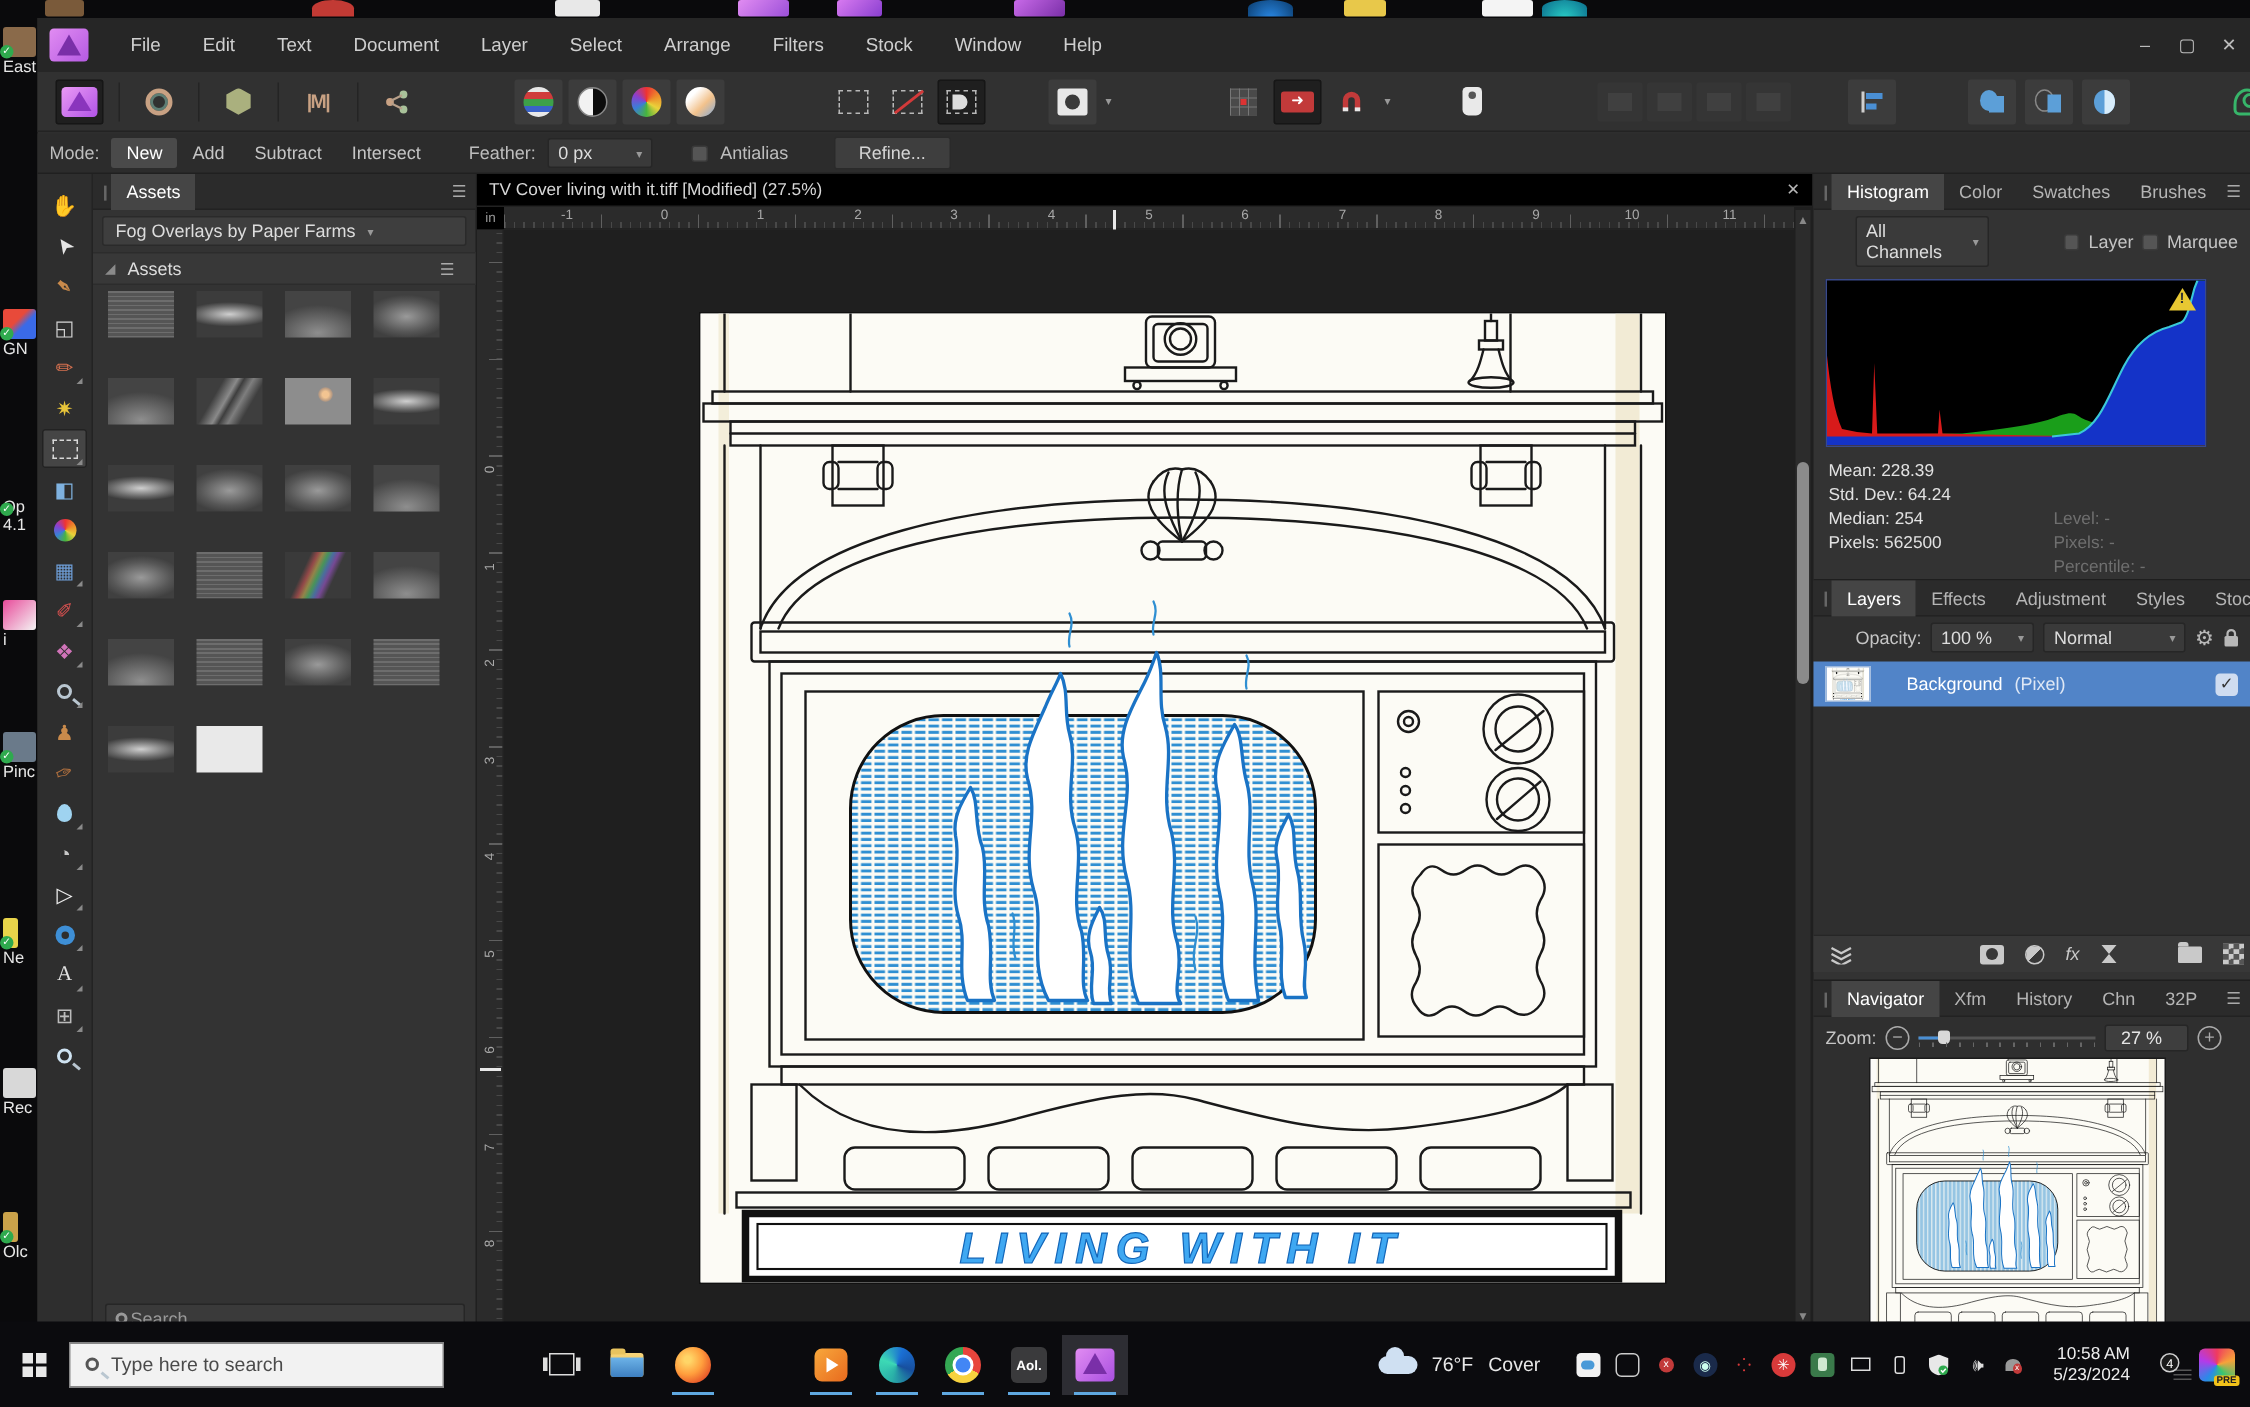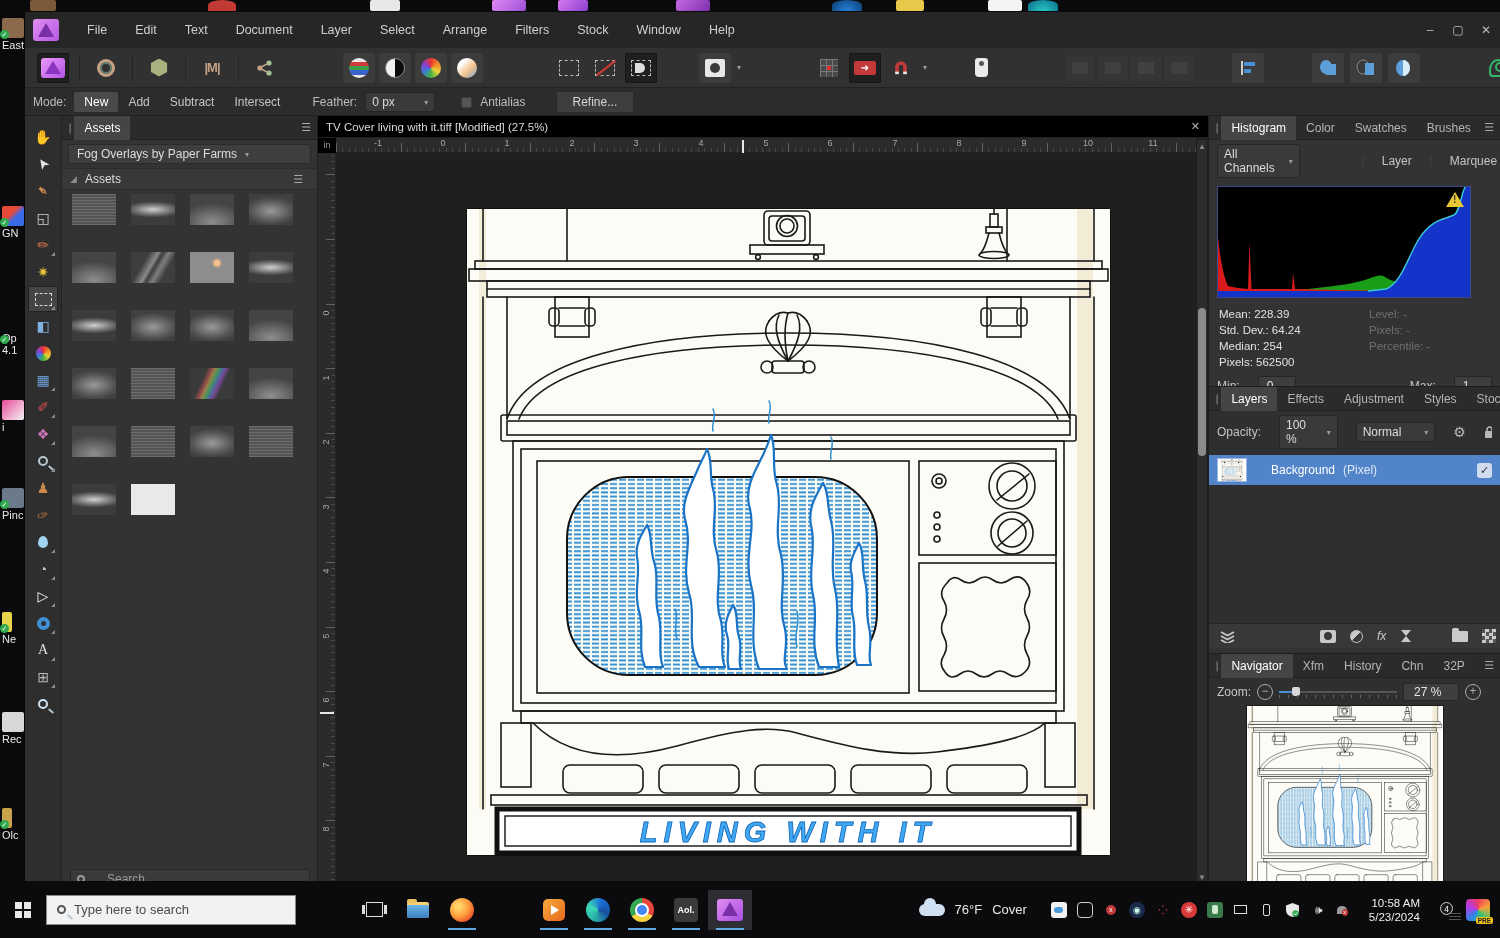--- a/index.html
+++ b/index.html
@@ -113,21 +113,21 @@
   .fog3 { background:#444 radial-gradient(ellipse 100% 80% at 50% 90%, #8e8e8e 0%, transparent 75%); }
   .fog4 { background:#3e3e3e linear-gradient(120deg, transparent 30%, rgba(200,200,200,.55) 45%, transparent 52%, rgba(190,190,190,.5) 62%, transparent 75%); }
   .fog-sun { background:#8d8d8d; position:relative; }
   .fog-sun::after { content:""; position:absolute; left:22px; top:6px; width:10px; height:10px; border-radius:50%;
     background:radial-gradient(circle,#f2c491 0 30%, rgba(230,170,120,.5) 60%, transparent 75%); }
   .fog-grain { background:#555 repeating-linear-gradient(0deg,rgba(255,255,255,.14) 0 1px, transparent 1px 3px); }
   .fog-rain { background:#3a3a3a linear-gradient(115deg, transparent 30%, rgba(255,90,90,.45) 38%, rgba(255,220,90,.45) 44%,
     rgba(90,255,130,.45) 50%, rgba(90,160,255,.5) 56%, rgba(190,90,255,.45) 62%, transparent 70%); }
   .fog-wh { background:#e9e9e9; }
   #asset-search { position:absolute; left:8px; bottom:9px; width:240px; height:20px; background:#3a3a3a;
-    border:1px solid #262626; border-radius:2px; color:#999; font-size:12px; display:flex; align-items:center; gap:22px; padding:0 6px; }
+    border:1px solid #262626; border-radius:2px; color:#999; font-size:12px; display:flex; align-items:center; gap:2px; padding:0 6px; }
 
   
   #canvas-wrap { position:absolute; left:293px; top:104px; width:890px; bottom:0; background:#1f1f1f; }
   #doc-tabbar { height:22px; background:#000000; border-bottom:1px solid #222; display:flex; align-items:center;
     color:#d8d8d8; font-size:11.5px; padding:0 8px; }
   #doc-close { margin-left:auto; color:#b5b5b5; font-size:11px; }
   #ruler-corner { position:absolute; left:0; top:22px; width:18px; height:15px; color:#999; font-size:9px;
     text-align:center; line-height:15px; background:#000000; }
   #hruler { position:absolute; left:18px; top:22px; right:12px; height:15px; background:#2b2b2b; border-bottom:1px solid #222;
     background-image:
@@ -143,24 +143,24 @@
   .vnum { position:absolute; left:1px; color:#a8a8a8; font-size:9px; transform:rotate(-90deg); transform-origin:center; width:14px; text-align:center; }
   #art { position:absolute; left:149px; top:93px; width:643px; height:646px; background:#fcfbf5; box-shadow:0 0 0 1px #111; }
   #vscroll { position:absolute; right:1px; top:24px; width:10px; bottom:14px; background:#2c2c2c; }
   #vscroll .thumbv { position:absolute; left:1px; width:8px; top:168px; height:148px; background:#8b8b8b; border-radius:5px; }
   .scr-arrow { position:absolute; color:#888; font-size:8px; width:10px; text-align:center; }
   #hscroll { position:absolute; left:2px; bottom:2px; right:14px; height:10px; background:#2c2c2c; }
   #hscroll .thumbh { position:absolute; top:1px; height:8px; left:300px; width:262px; background:#8b8b8b; border-radius:5px; }
 
   
   #rightcol { position:absolute; right:0; top:104px; width:292px; bottom:0; background:#333; border-left:1px solid #1f1f1f; }
-  .rc-row { display:flex; align-items:center; gap:18px; padding:4px 8px; }
+  .rc-row { display:flex; align-items:center; gap:6px; padding:4px 8px;margin-left:20px; }
   .stat-grid { display:flex; font-size:11.5px; line-height:16px; padding:4px 10px; }
   .stat-grid .c1 { width:150px; color:#e2e2e2; }
-  .stat-grid .c2 { color:#6f6f6f; }
+  .stat-grid .c2 { color:#6f6f6f;margin-top:32px; }
   .mini-input { background:#3e3e3e; border:1px solid #262626; border-radius:2px; color:#e5e5e5;
     padding:2px 8px; width:62px; font-size:12px; }
   #hist-box { margin:4px 8px; width:254px; height:112px; background:#000; border:1px solid #3a4a8a; position:relative; }
   .warn-tri { position:absolute; right:6px; top:5px; width:0; height:0; border-left:9px solid transparent;
     border-right:9px solid transparent; border-bottom:15px solid #e8c832; }
   .warn-tri::after { content:"!"; position:absolute; left:-2px; top:2px; font-size:10px; font-weight:bold; color:#333; }
 
   .layer-row { margin-top:2px; height:30px; background:#5184c8; display:flex; align-items:center; gap:8px; padding:0 8px; }
   .layer-thumb { width:30px; height:24px; background:#fff; border:1px solid #9db8dc; display:flex; overflow:hidden; }
   .layer-check { margin-left:auto; width:15px; height:15px; background:#cfdcf0; border-radius:3px;

